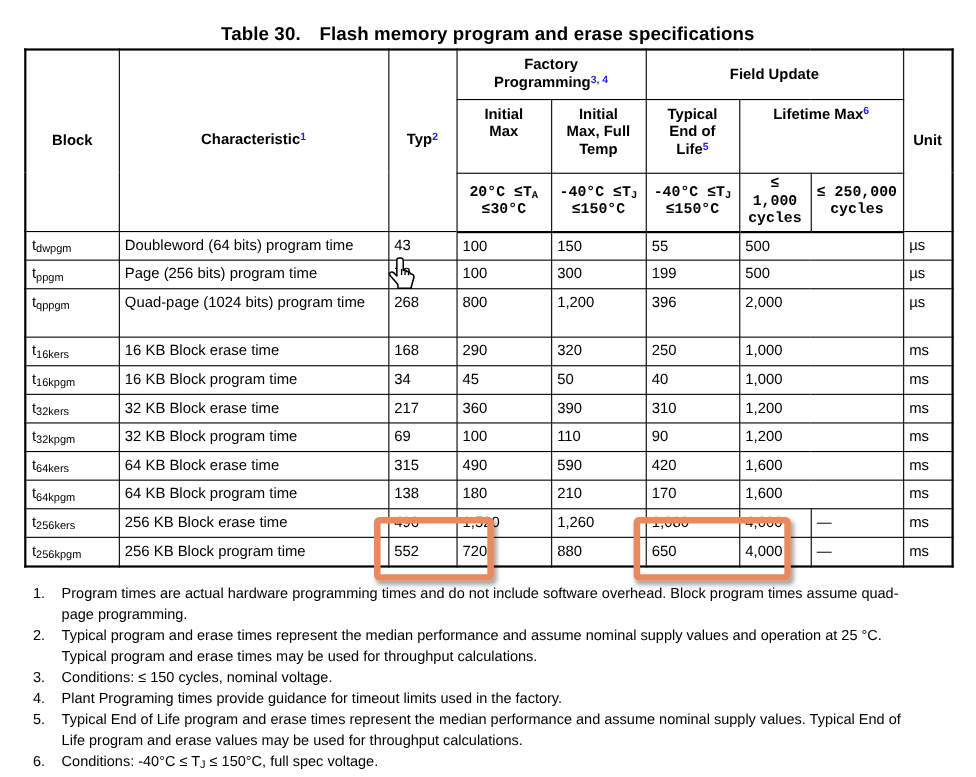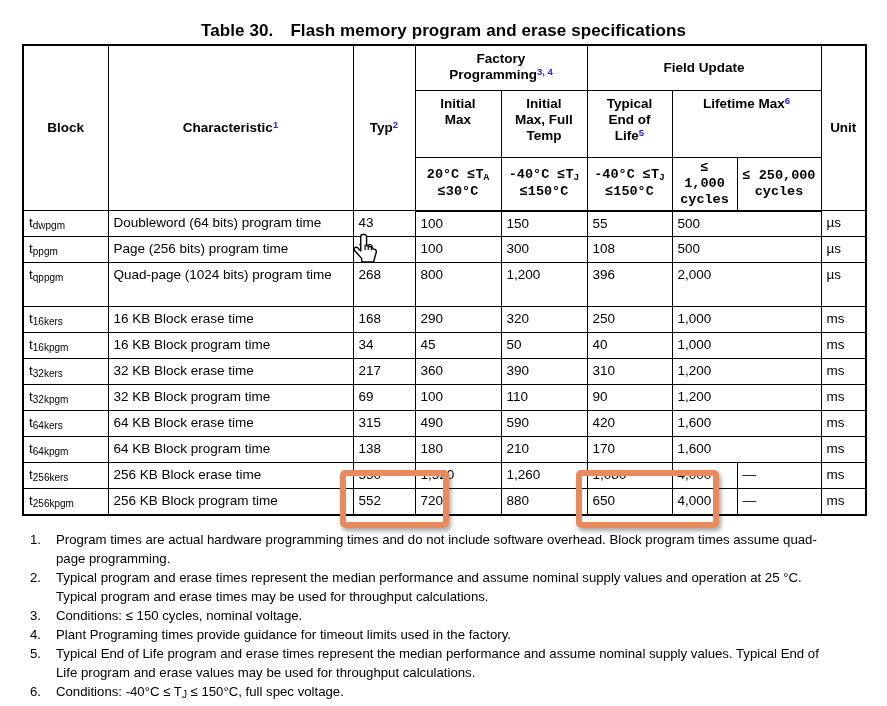--- a/index.html
+++ b/index.html
@@ -88,21 +88,21 @@
       <td>55</td>
       <td colspan="2">500</td>
       <td>µs</td>
     </tr>
     <tr class="dr">
       <td><span>t</span><span class="ssub">ppgm</span></td>
       <td>Page (256 bits) program time</td>
       <td>73</td>
       <td>100</td>
       <td>300</td>
-      <td>108</td>
+      <td>199</td>
       <td colspan="2">500</td>
       <td>µs</td>
     </tr>
     <tr class="drt">
       <td><span>t</span><span class="ssub">qppgm</span></td>
       <td>Quad-page (1024 bits) program time</td>
       <td>268</td>
       <td>800</td>
       <td>1,200</td>
       <td>396</td>
@@ -165,21 +165,21 @@
       <td>138</td>
       <td>180</td>
       <td>210</td>
       <td>170</td>
       <td colspan="2">1,600</td>
       <td>ms</td>
     </tr>
     <tr class="dr">
       <td><span>t</span><span class="ssub">256kers</span></td>
       <td>256 KB Block erase time</td>
-      <td>550</td>
+      <td>496</td>
       <td>1,520</td>
       <td>1,260</td>
       <td>1,080</td>
       <td>4,000</td>
       <td>—</td>
       <td>ms</td>
     </tr>
     <tr class="dr">
       <td><span>t</span><span class="ssub">256kpgm</span></td>
       <td>256 KB Block program time</td>

